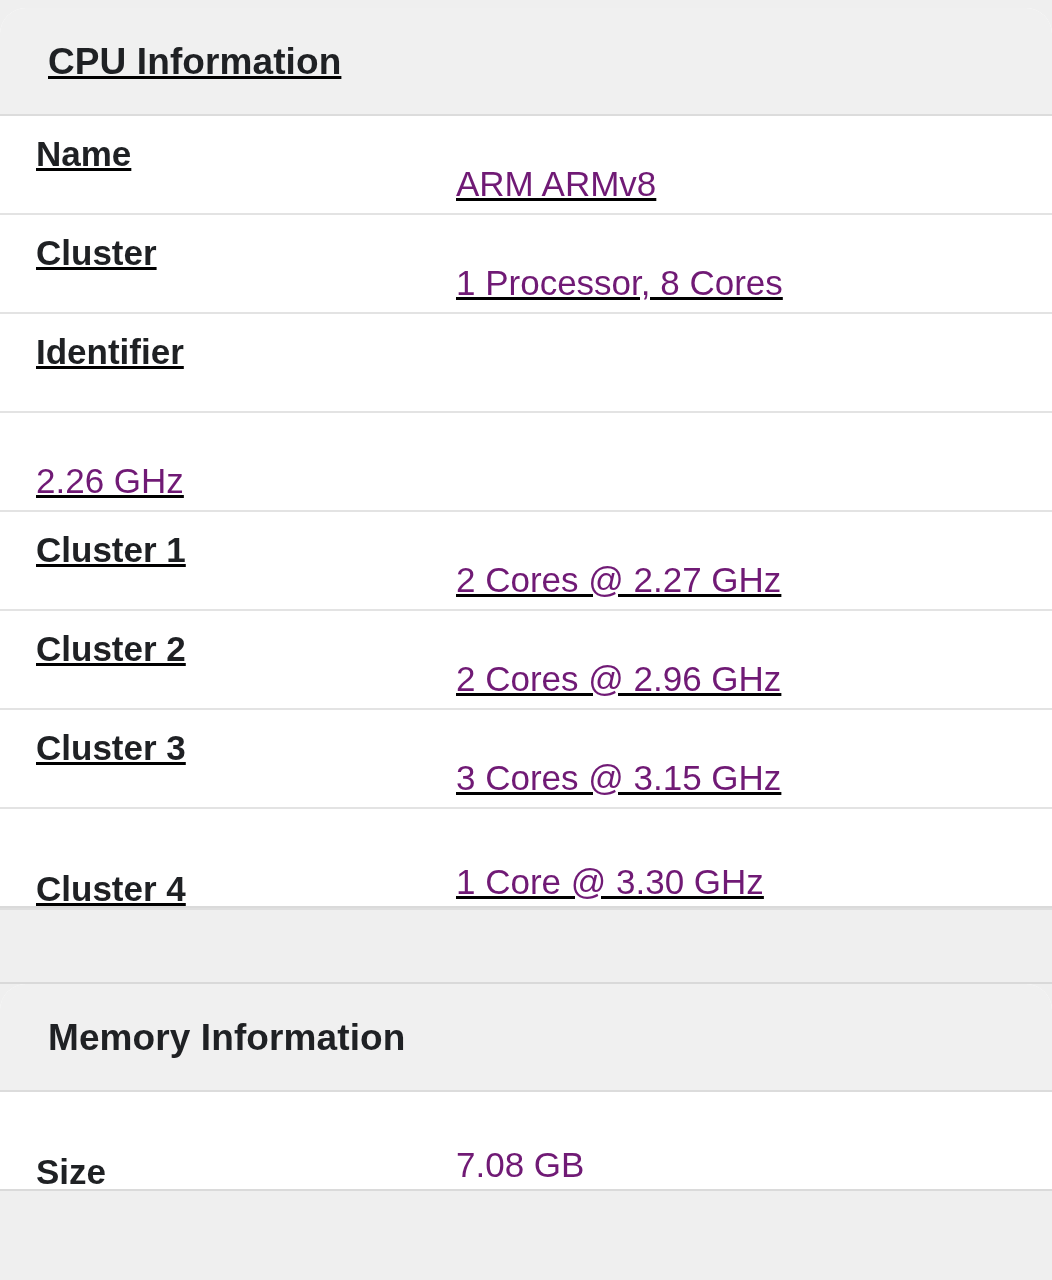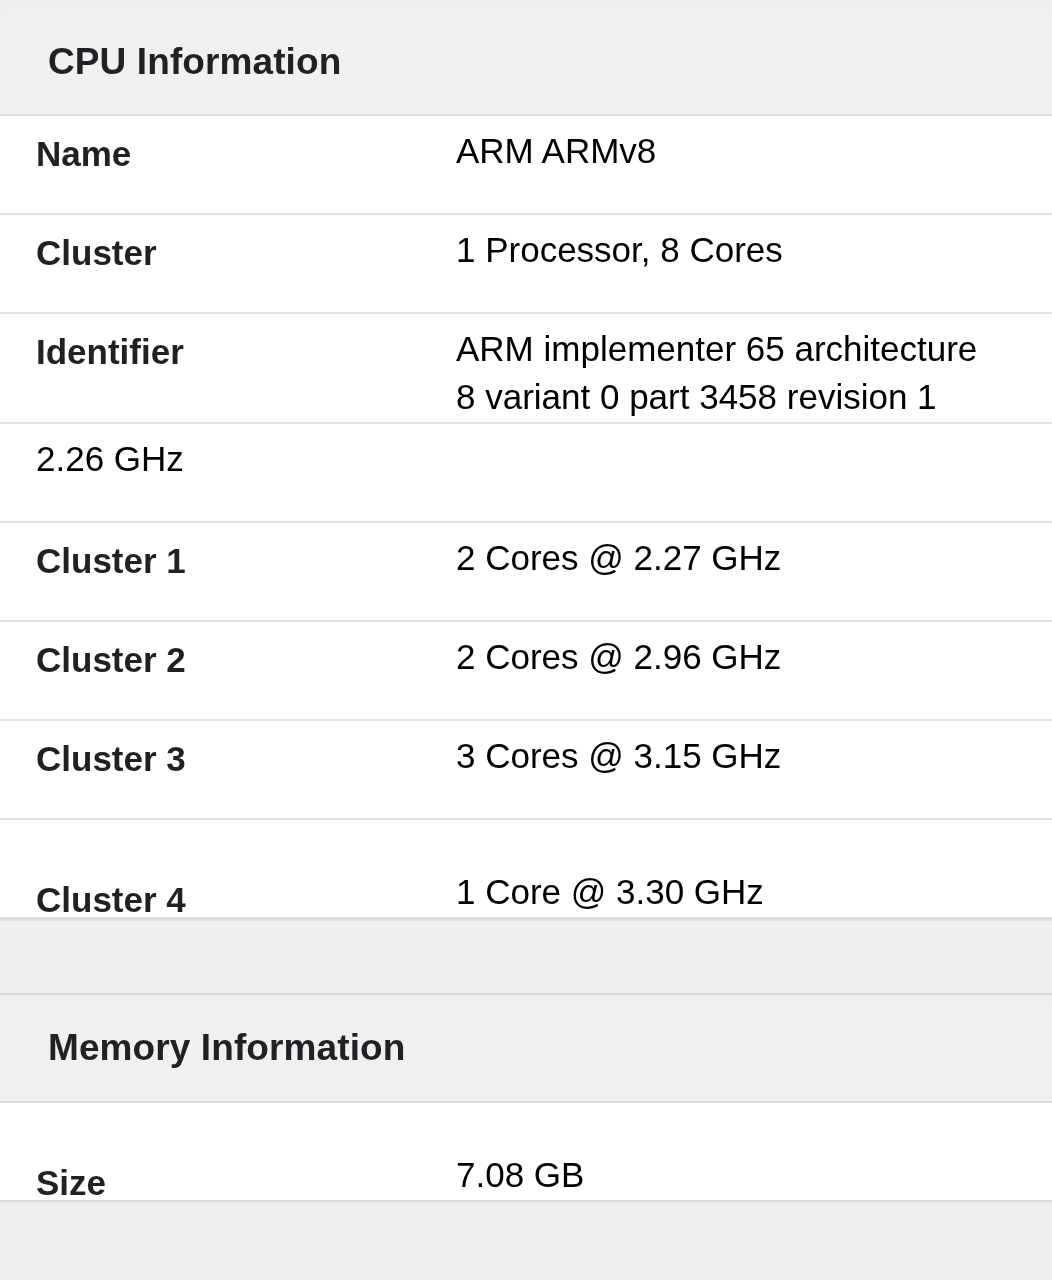--- a/index.html
+++ b/index.html
@@ -27,20 +27,21 @@
   .card {
     background: #ffffff;
     width: 100%;
     box-sizing: border-box;
     overflow: hidden;
   }
   .card.top {
     border-top-left-radius: 26px;
     border-top-right-radius: 26px;
     margin-top: 8px;
+    text-decoration: underline;
   }
 
   .card-header {
     background: #f0f0f0;
     box-sizing: border-box;
     padding: 0 48px;
     height: 108px;
     display: flex;
     align-items: center;
     border-bottom: 2px solid #dcdcdc;
@@ -77,22 +78,22 @@
     font-weight: bold;
     color: #1f2124;
     padding-top: 20px;
     line-height: 1.0;
     letter-spacing: 0px;
   }
   .row-value {
     flex: 1 1 auto;
     font-size: 35px;
     font-weight: normal;
-    color: #000000;
-    padding-top: 11px;
+    color: #701a75;
+    padding-top: 44px;
     line-height: 1.38;
     letter-spacing: 0px;
     padding-right: 60px;
   }
 
   
   .card-gap {
     background: #efefef;
     height: 76px;
     width: 100%;
@@ -122,21 +123,20 @@
         <div class="row-value">ARM ARMv8</div>
       </div>
 
       <div class="row">
         <div class="row-label">Cluster</div>
         <div class="row-value">1 Processor, 8 Cores</div>
       </div>
 
       <div class="row">
         <div class="row-label">Identifier</div>
-        <div class="row-value">ARM implementer 65 architecture 8 variant 0 part 3458 revision 1</div>
       </div>
 
       <div class="row">
         <div class="row-value">2.26 GHz</div>
       </div>
 
       <div class="row">
         <div class="row-label">Cluster 1</div>
         <div class="row-value">2 Cores @ 2.27 GHz</div>
       </div>

